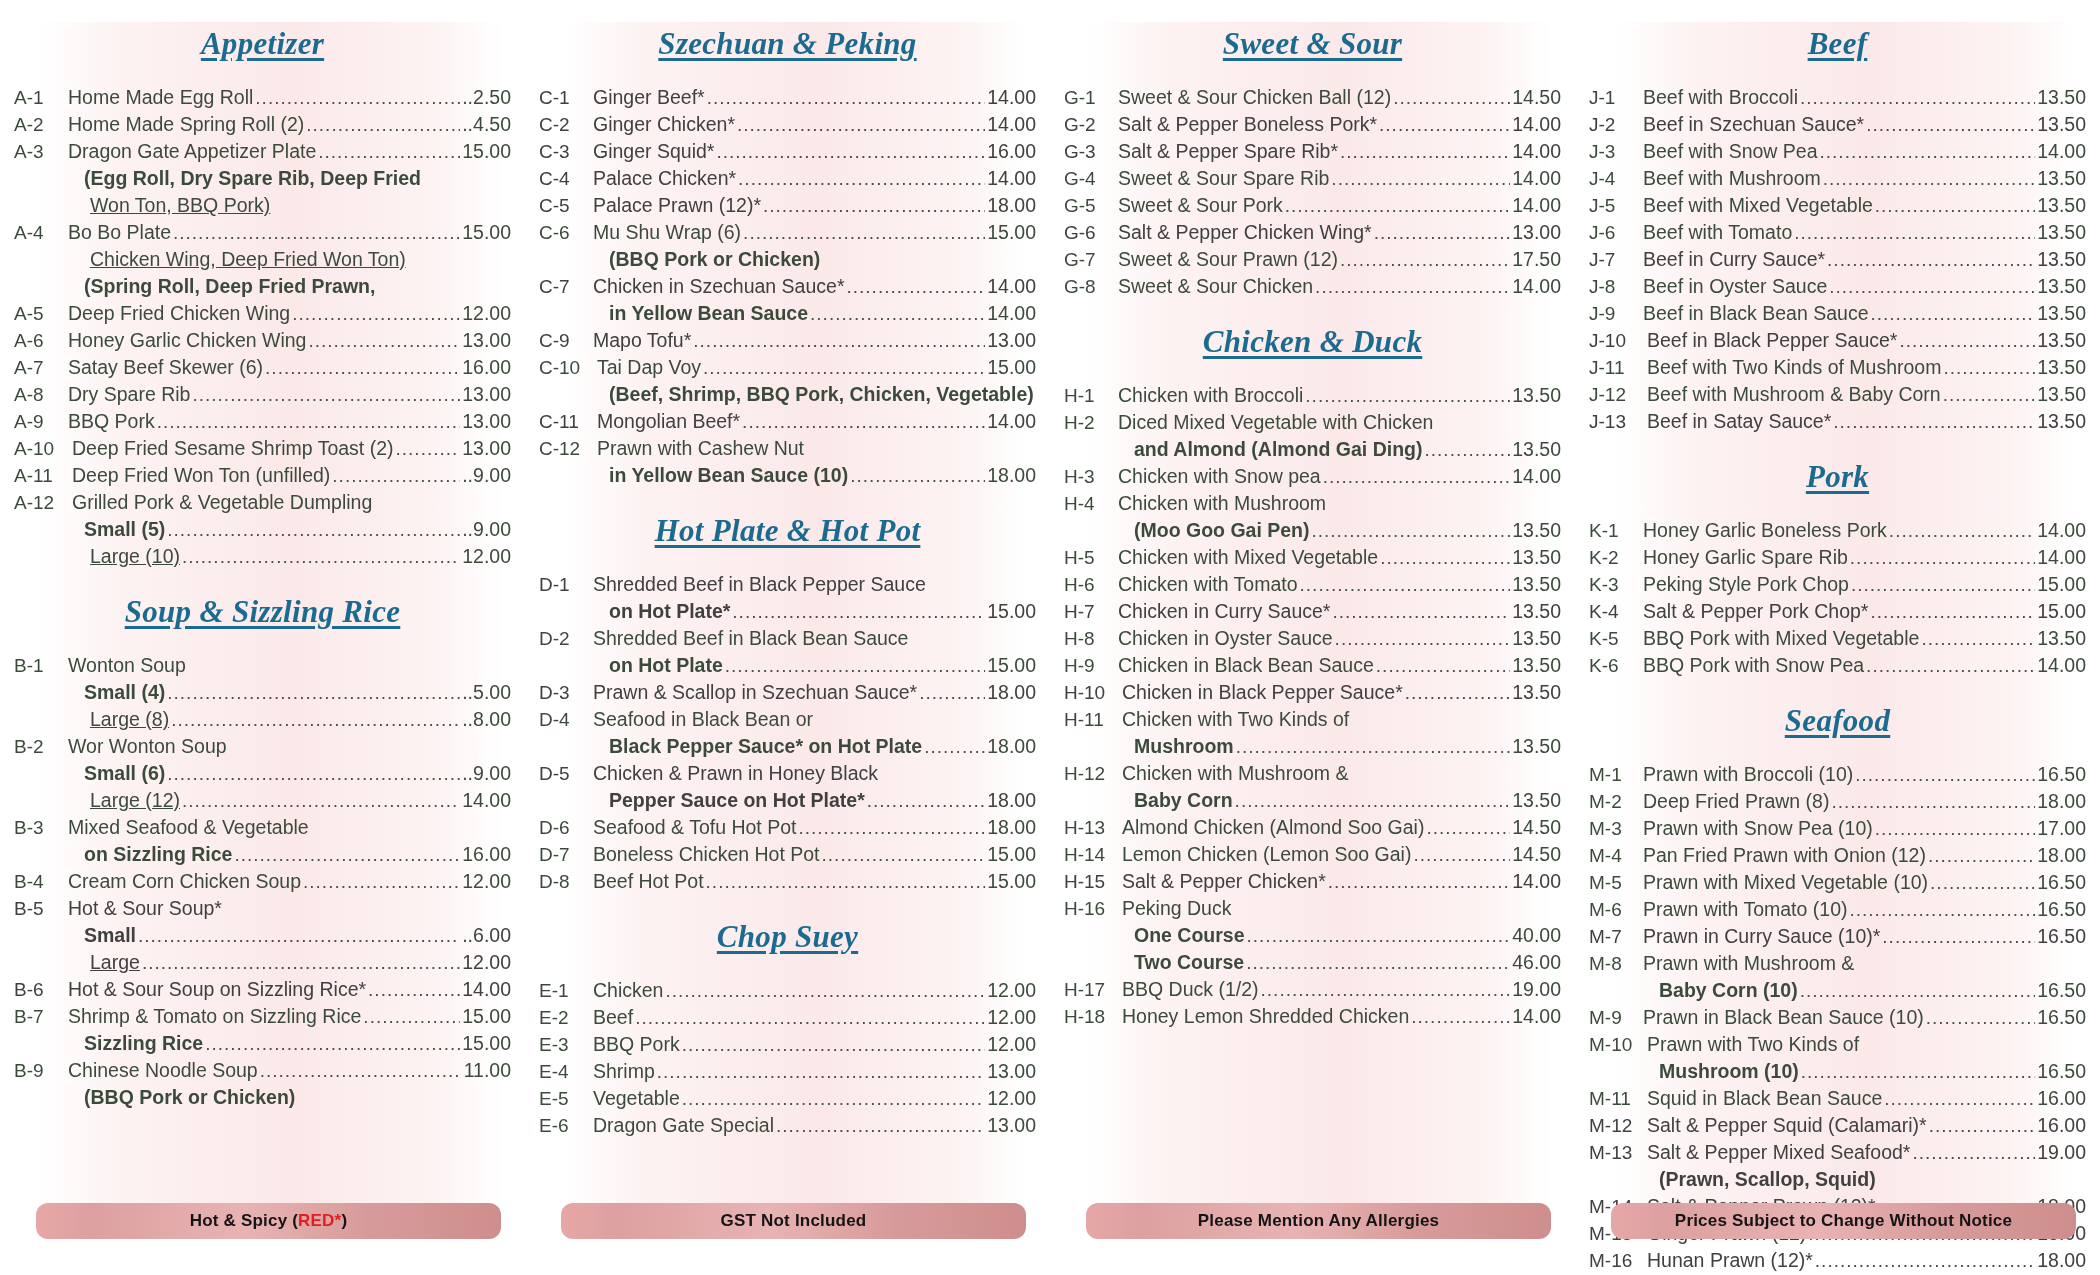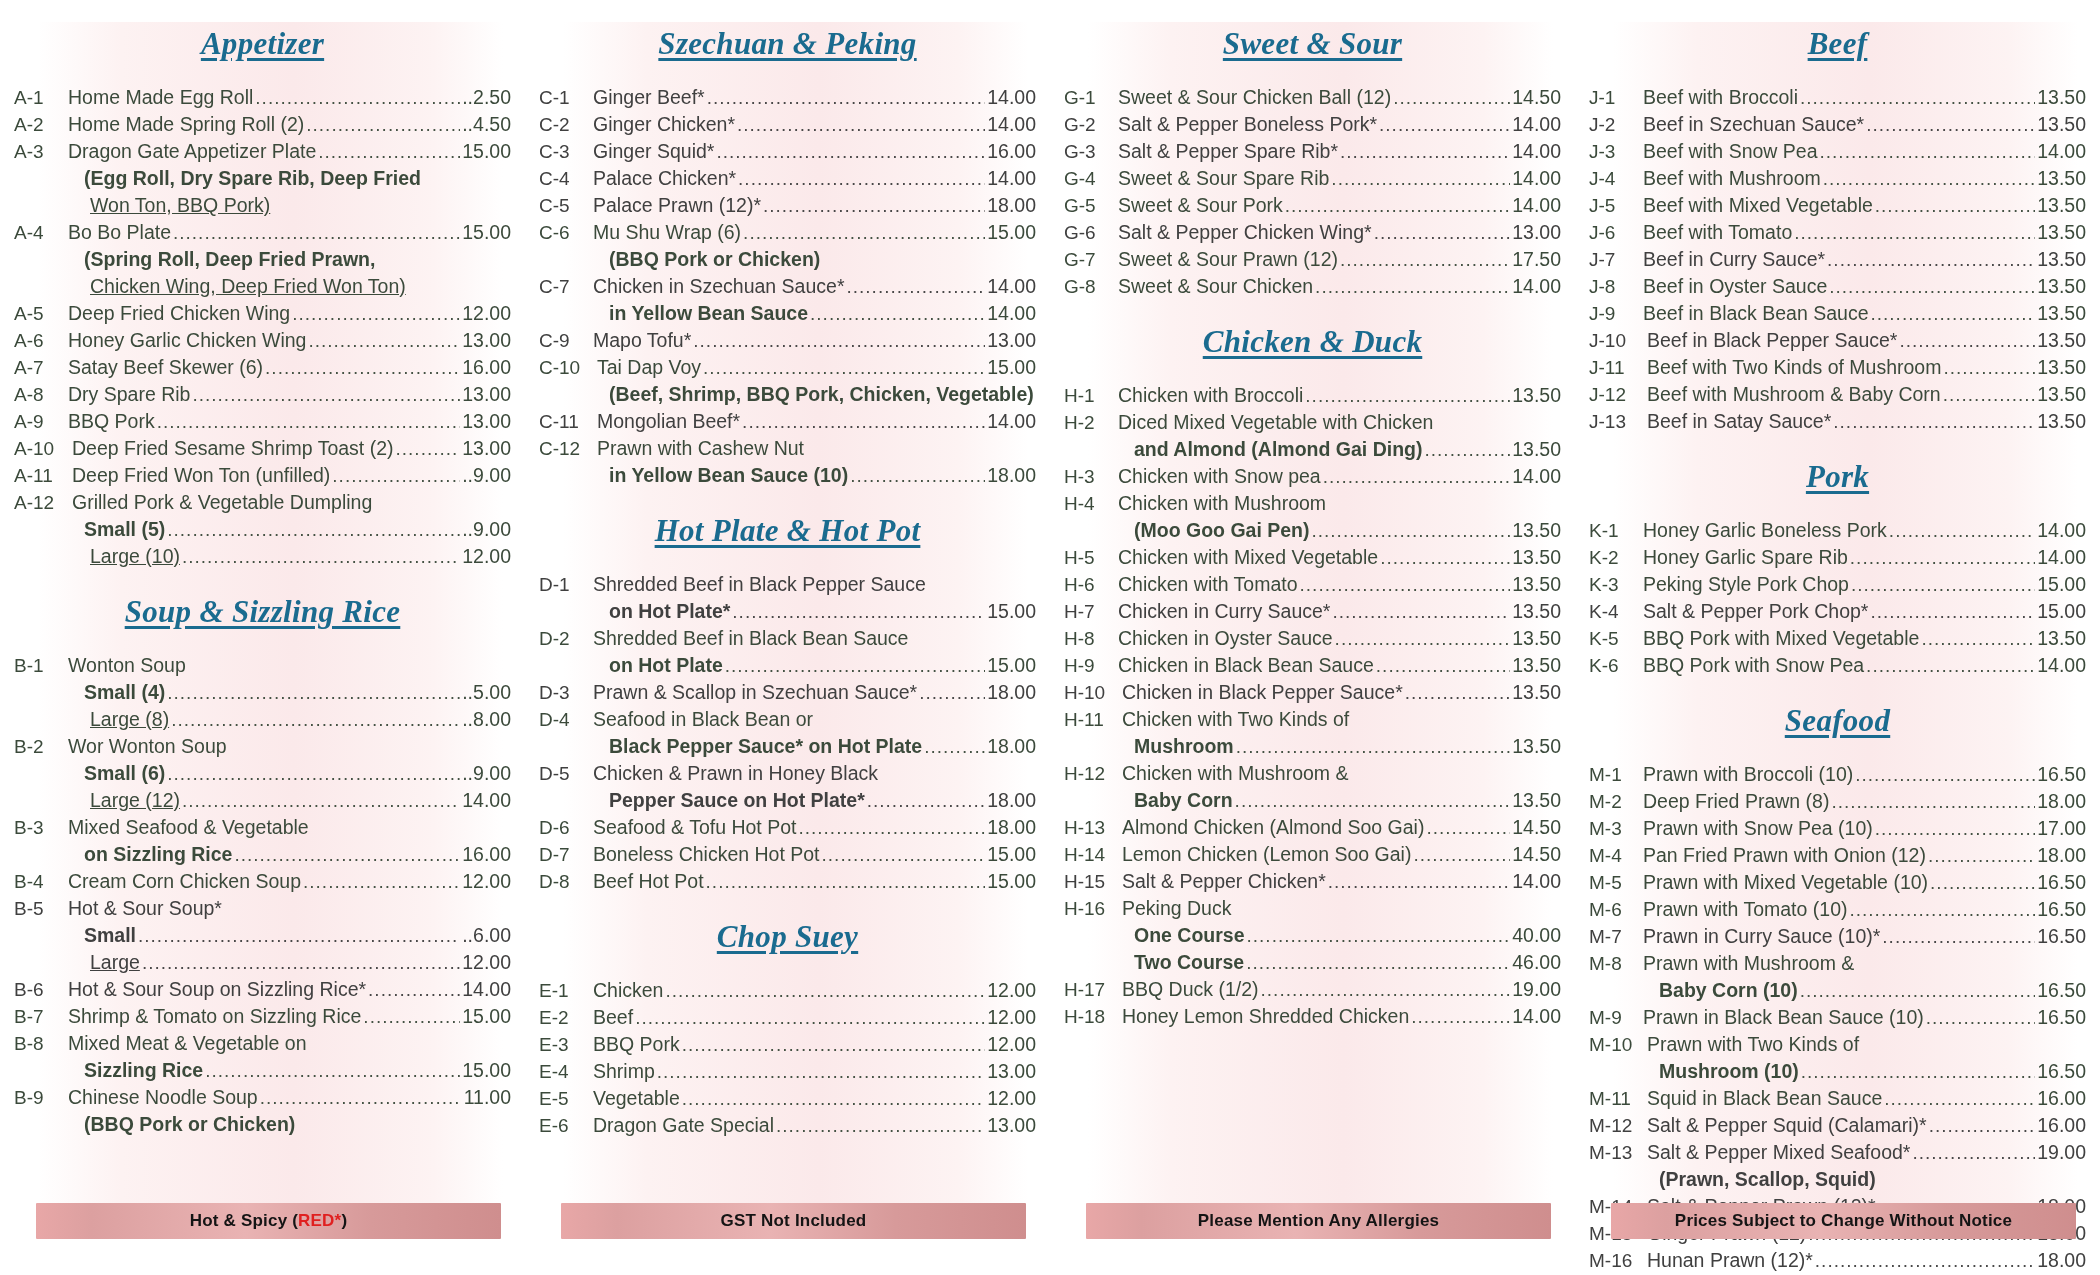--- a/index.html
+++ b/index.html
@@ -77,21 +77,21 @@
   .sub .name{padding-left:16px;font-weight:bold;}
   .sub2 .code{visibility:hidden;}
   .sub2 .name{padding-left:22px;text-decoration:underline;}
 
   .footer-band{
     position:absolute;
     left:36px;right:24px;
     bottom:36px;
     height:36px;
     background:linear-gradient(90deg,#e8a7a7 0%,#dca0a0 12%,#e9b3b3 45%,#d79a9a 72%,#cf8e8e 100%);
-    border-radius:1px;
+    border-radius:12px;
     display:flex;align-items:center;justify-content:center;
     z-index:2;
   }
   .footer-band span{
     font-size:17px;
     font-weight:bold;
     color:#141414;
     letter-spacing:.2px;
   }
   .footer-band .redword{color:#e02020;}
@@ -133,28 +133,28 @@
             <span class="code"></span>
             <span class="name">Won Ton, BBQ Pork)</span>
             <span class="price"></span>
           </li>
           <li class="row">
             <span class="code">A-4</span>
             <span class="name">Bo Bo Plate</span>
             <span class="dots"></span>
             <span class="price">15.00</span>
           </li>
+          <li class="row nodots sub2">
+            <span class="code"></span>
+            <span class="name">Chicken Wing, Deep Fried Won Ton)</span>
+            <span class="price"></span>
+          </li>
           <li class="row nodots sub">
             <span class="code"></span>
             <span class="name">(Spring Roll, Deep Fried Prawn,</span>
-            <span class="price"></span>
-          </li>
-          <li class="row nodots sub2">
-            <span class="code"></span>
-            <span class="name">Chicken Wing, Deep Fried Won Ton)</span>
             <span class="price"></span>
           </li>
           <li class="row">
             <span class="code">A-5</span>
             <span class="name">Deep Fried Chicken Wing</span>
             <span class="dots"></span>
             <span class="price">12.00</span>
           </li>
           <li class="row">
             <span class="code">A-6</span>
@@ -284,25 +284,20 @@
             <span class="code">B-6</span>
             <span class="name">Hot &amp; Sour Soup on Sizzling Rice*</span>
             <span class="dots"></span>
             <span class="price">14.00</span>
           </li>
           <li class="row">
             <span class="code">B-7</span>
             <span class="name">Shrimp &amp; Tomato on Sizzling Rice</span>
             <span class="dots"></span>
             <span class="price">15.00</span>
-          </li>
-          <li class="row nodots">
-            <span class="code">B-8</span>
-            <span class="name">Mixed Meat &amp; Vegetable on</span>
-            <span class="price"></span>
           </li>
           <li class="row sub">
             <span class="code"></span>
             <span class="name">Sizzling Rice</span>
             <span class="dots"></span>
             <span class="price">15.00</span>
           </li>
           <li class="row">
             <span class="code">B-9</span>
             <span class="name">Chinese Noodle Soup</span>

